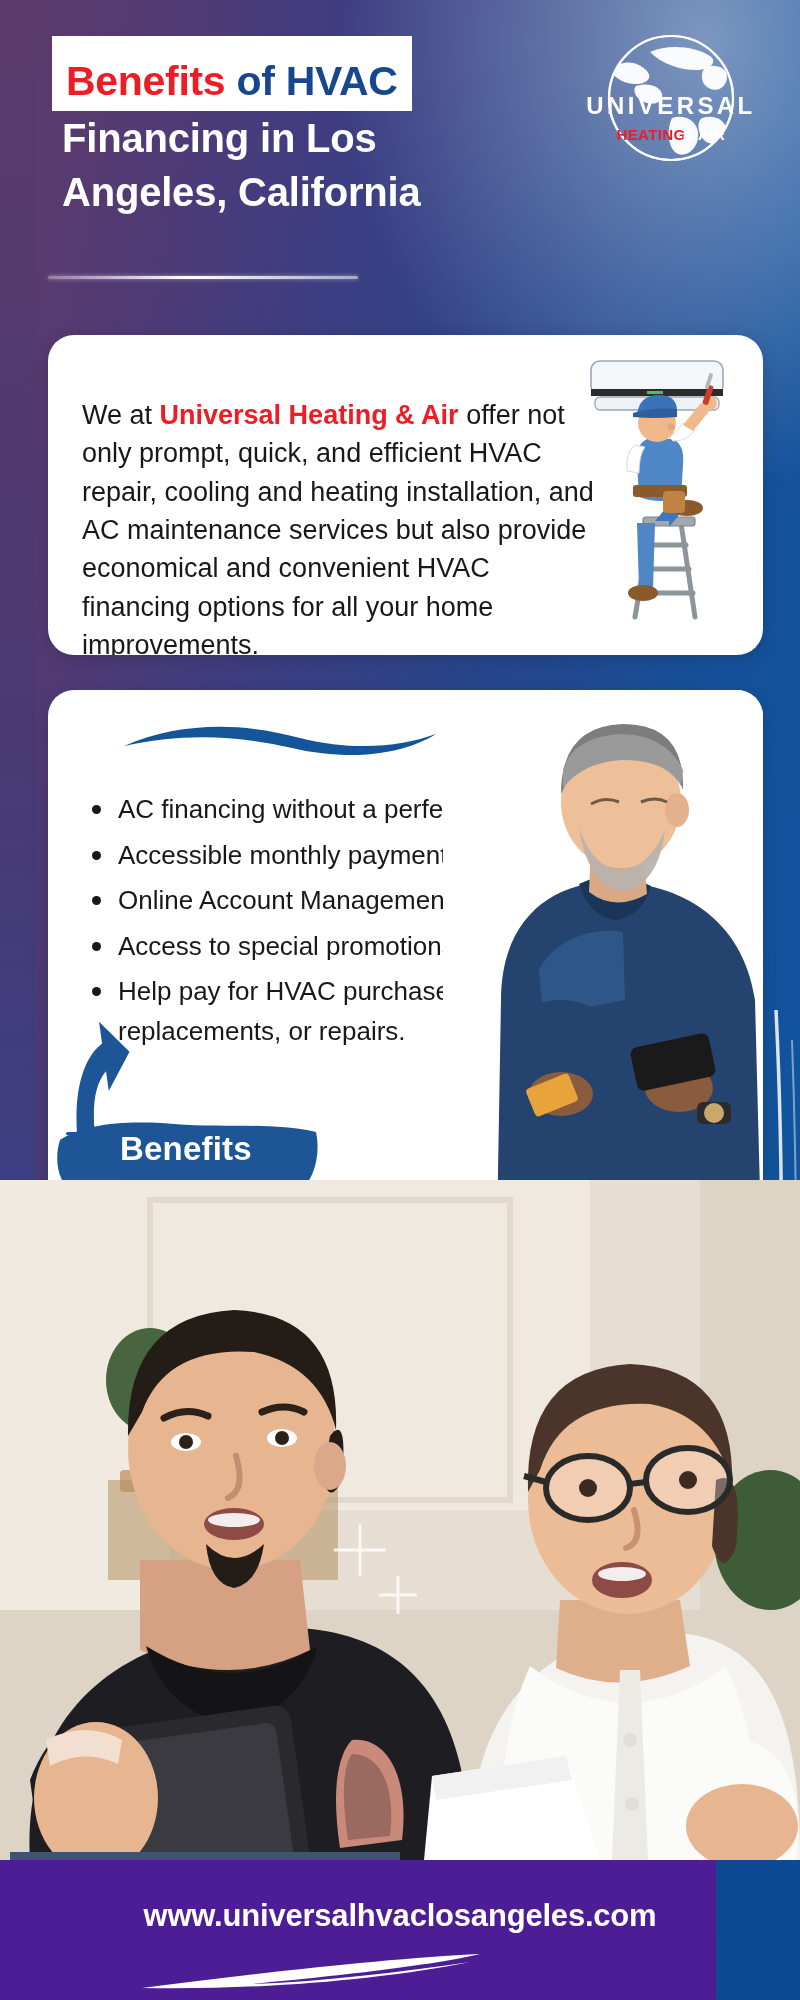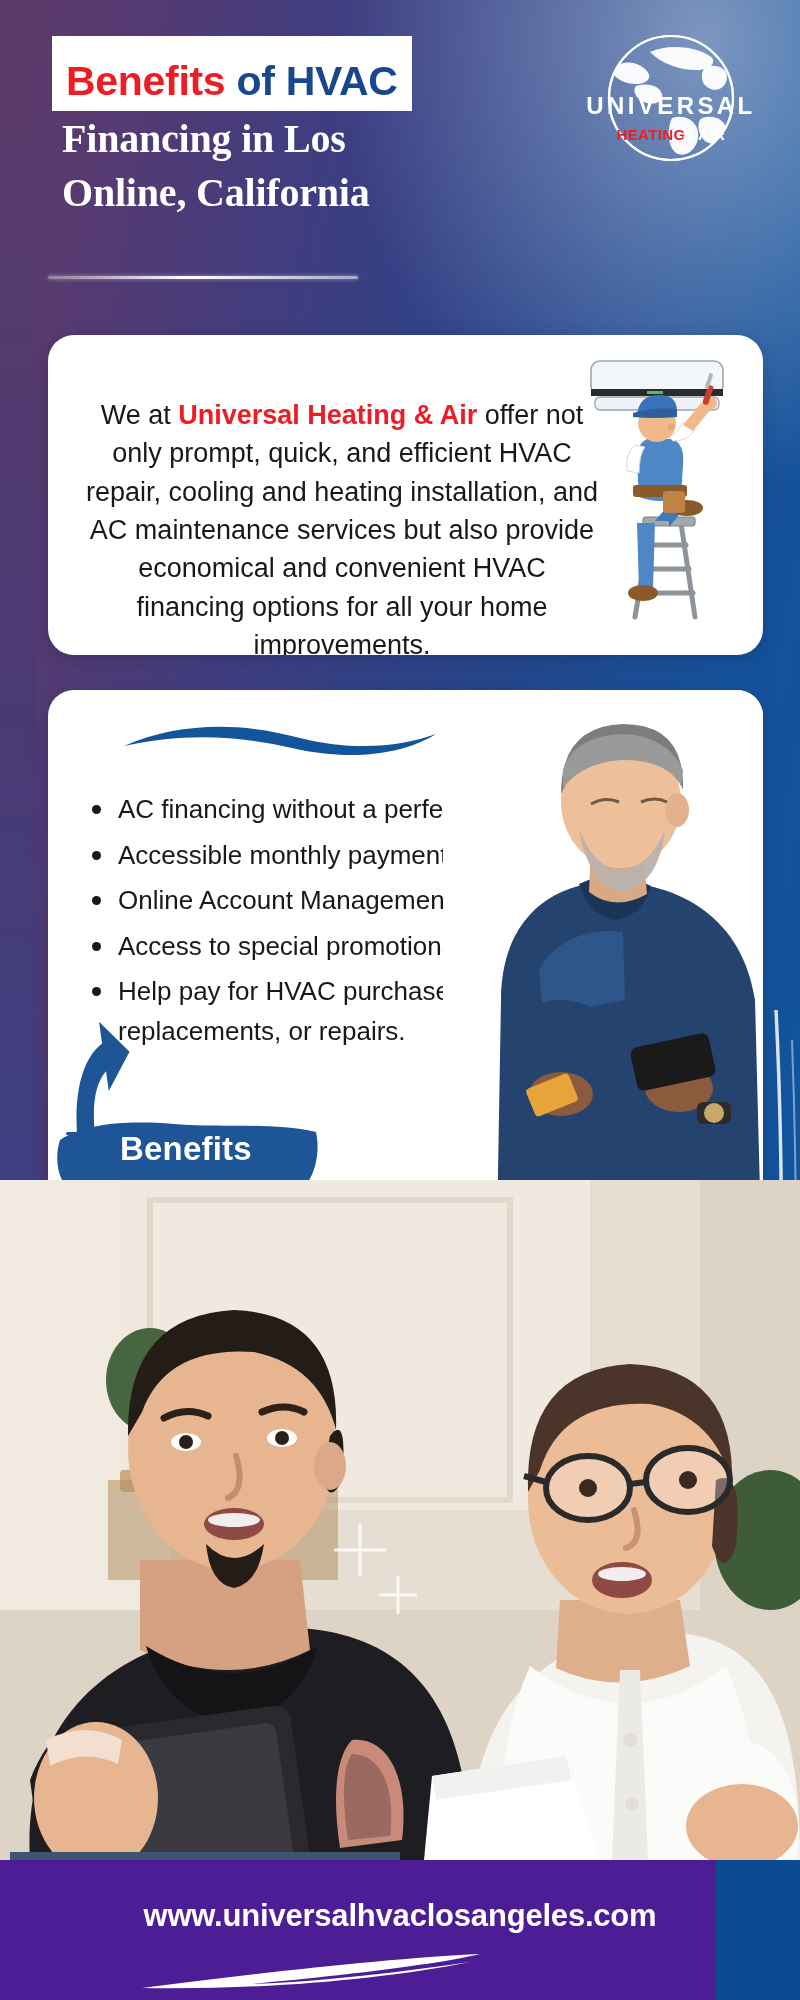--- a/index.html
+++ b/index.html
@@ -35,42 +35,41 @@
     background:#ffffff;padding:23px 14px 8px 14px;
     font-size:41px;font-weight:bold;letter-spacing:-0.3px;white-space:nowrap;
     line-height:1.08;
   }
   .t-red{color:#ee1c25;}
   .t-blue{color:#17478c;}
   .title-rest{
     position:absolute;left:62px;top:112px;width:470px;
     color:#ffffff;font-size:40px;font-weight:bold;line-height:1.34;
     letter-spacing:-0.2px;
-    font-family:Liberation Serif, serif;
   }
   .divider{
     position:absolute;left:48px;top:276px;width:310px;height:3px;
     background:linear-gradient(90deg,rgba(255,255,255,.35),#ffffff 45%,rgba(255,255,255,.55));
     border-radius:2px;box-shadow:0 0 4px rgba(255,255,255,.45);
   }
   
   .logo{position:absolute;left:576px;top:22px;width:190px;height:160px;text-decoration:underline;}
   .logo svg{display:block;}
 
   
   .card{
     position:absolute;background:#ffffff;border-radius:26px;
     box-shadow:0 4px 18px rgba(0,0,0,0.16);overflow:hidden;
   }
   #card-intro{left:48px;top:335px;width:715px;height:320px;}
   #card-benefits{left:48px;top:690px;width:715px;height:535px;}
 
   .intro-text{
     position:absolute;left:34px;top:34px;width:520px;
-    font-size:27px;line-height:1.42;color:#18181a;text-align:center;
+    font-size:27px;line-height:1.42;color:#18181a;
   }
   .intro-text b{color:#ee1c25;}
 
   .tech-art{position:absolute;right:6px;top:10px;width:180px;height:280px;}
 
   .wave{position:absolute;left:72px;top:28px;width:320px;height:42px;}
 
   .bullets{
     position:absolute;left:34px;top:100px;width:520px;
     margin:0;padding:0 0 0 36px;list-style:none;
@@ -128,21 +127,21 @@
   </svg>
 
   <div class="header">
 
     <div class="title-hl">
       <span class="t-red">Benefits</span><span class="t-blue"> of HVAC</span>
     </div>
 
     <div class="title-rest">
       <div>Financing in Los</div>
-      <div>Online, California</div>
+      <div>Angeles, California</div>
     </div>
 
     <div class="divider"></div>
 
     <div class="logo">
       <svg viewBox="0 0 190 160" width="190" height="160">
         <defs>
           <clipPath id="globeclip">
               <circle cx="95" cy="76" r="62"></circle>
             </clipPath>

